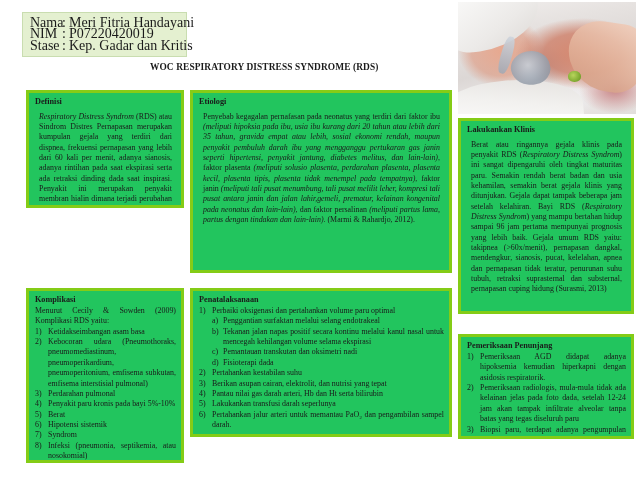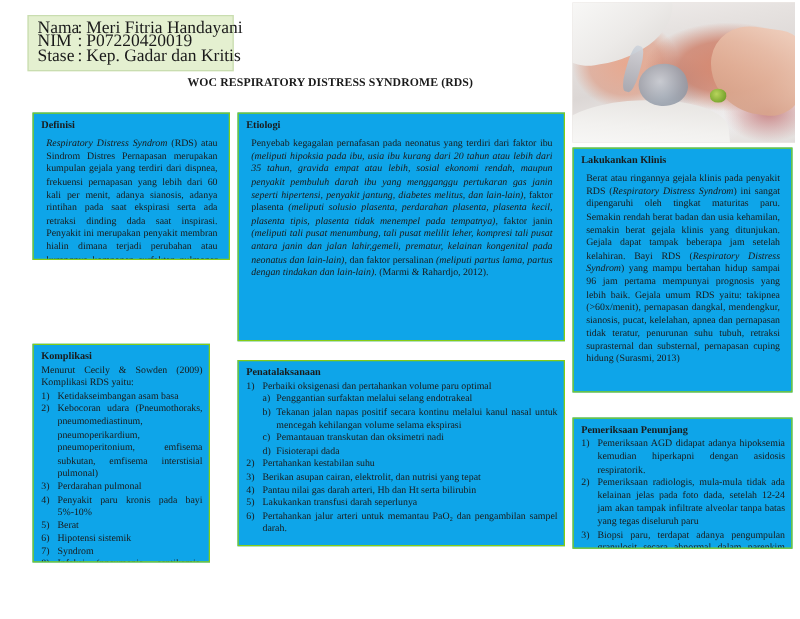--- a/index.html
+++ b/index.html
@@ -138,22 +138,22 @@
     width: 42%;
     height: 62%;
     background: linear-gradient(200deg, rgba(240,206,188,0.95) 0%, rgba(226,178,154,0.9) 55%, rgba(210,156,130,0.85) 100%);
     border-radius: 42% 30% 34% 58%;
     transform: rotate(8deg);
   }
 
   
   .box {
     position: absolute;
-    border: 1px solid #84cc16;
-    background: #0ea5e9;
+    border: 3px solid #84cc16;
+    background: #22c55e;
     box-sizing: border-box;
     padding: 4px 5px 4px 6px;
     overflow: hidden;
   }
   .box-title {
     font-size: 8.2px;
     font-weight: bold;
     line-height: 10.6px;
     margin-bottom: 0.5px;
   }
@@ -176,21 +176,21 @@
     flex: 0 0 13px;
     width: 13px;
   }
   .plain-list > .pl-item > .li-text {
     flex: 1 1 auto;
     text-align: justify;
   }
 
   
   #box-definisi      { left: 26px;  top: 90px;  width: 158px; height: 118px; }
-  #box-komplikasi    { left: 26px;  top: 275px; width: 142px; height: 175px; }
+  #box-komplikasi    { left: 26px;  top: 288px; width: 158px; height: 175px; }
   #box-etiologi      { left: 190px; top: 90px;  width: 262px; height: 183px; }
   #box-penatalaksanaan { left: 190px; top: 288px; width: 262px; height: 149px; }
   #box-manifestasi   { left: 458px; top: 118px; width: 176px; height: 196px; }
   #box-penunjang     { left: 458px; top: 334px; width: 176px; height: 105px; }
 </style>
 </head>
 <body>
 
 <div class="page">
 

